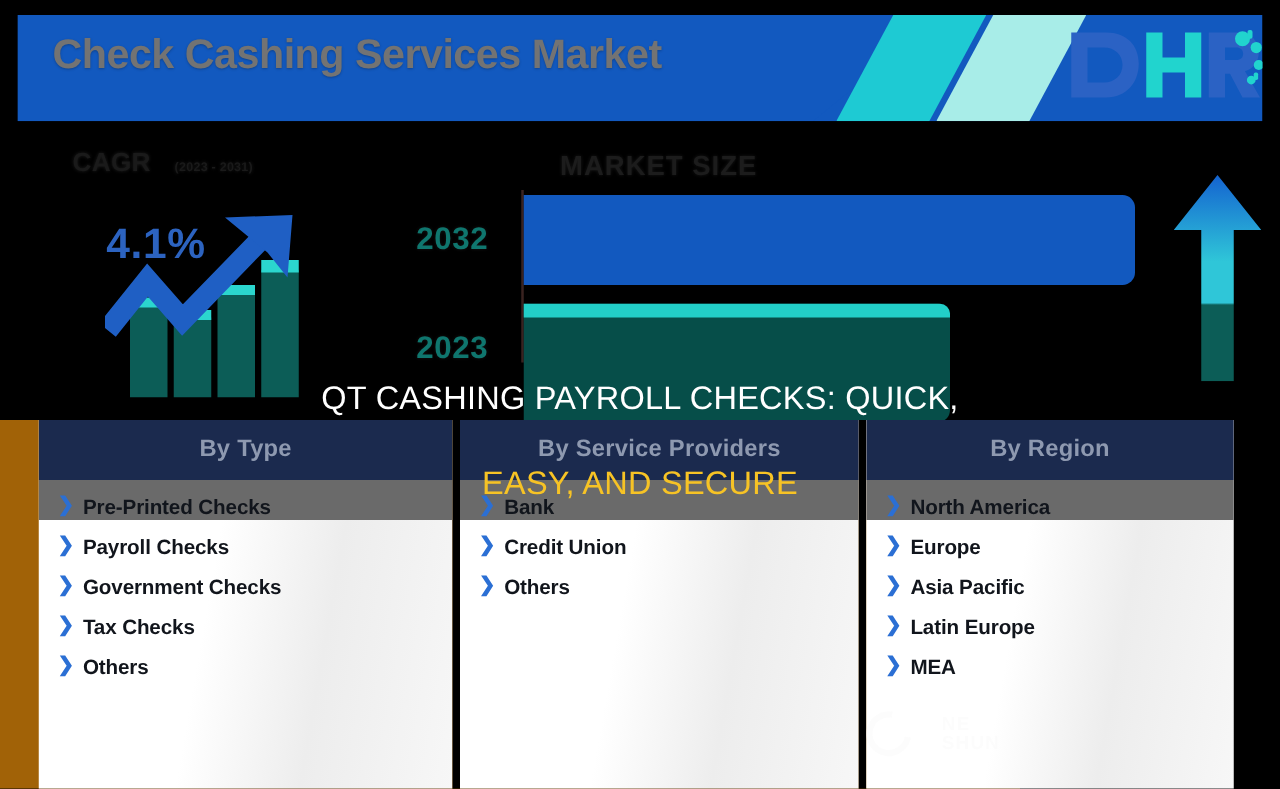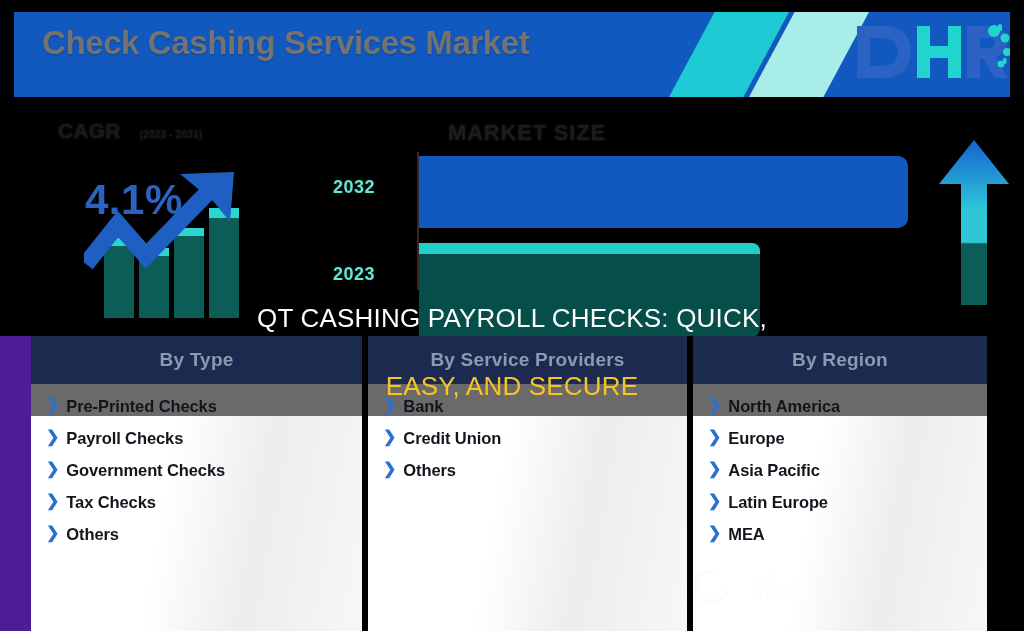--- a/index.html
+++ b/index.html
@@ -57,21 +57,21 @@
   .cagr-title {
     position:absolute; left:58px; top:119px;
     color:#1a1a1a; font-size:21px; font-weight:bold;
     letter-spacing:.2px; white-space:nowrap;
     filter: blur(0.35px);
     text-shadow:0 0 3px rgba(35,35,35,.85);
   }
   .cagr-title .yrs { font-size:10px;margin-left:13px; }
   .cagr-value {
     position:absolute; left:85px; top:176px;
-    color:#2C63C0; font-size:42px; font-weight:bold;
+    color:#2C63C0; font-size:34px; font-weight:bold;
     letter-spacing:.5px;
     text-shadow:0 1px 2px rgba(0,0,0,.45);
   }
   .cagr-graphic {
     position:absolute; left:84px; top:168px; width:190px; height:150px;
   }
 
   
   .ms-title {
     position:absolute; left:448px; top:120px;
@@ -93,42 +93,42 @@
   }
   .bar-2023 {
     left:419px; top:243px; width:341px; height:95px;
     background:#064E49;
   }
   .bar-2023-cap {
     position:absolute; left:419px; top:243px; width:341px; height:11px;
     background:#22CFC8; border-radius:0 8px 0 0;
   }
   .yr-label {
-    position:absolute; color:#5eead4; font-size:18px; font-weight:bold;
+    position:absolute; color:#0f766e; font-size:25px; font-weight:bold;
     letter-spacing:.5px; filter:blur(0.35px);
     text-shadow:0 0 3px rgba(25,25,25,.85);
   }
   .yr-2032 { left:333px; top:177px; }
   .yr-2023 { left:333px; top:264px; }
 
   .up-arrow { position:absolute; left:938px; top:140px; width:72px; height:165px; }
 
   
   .overlay-line {
     position:absolute; width:100%; text-align:center;
     color:#FFFFFF; font-size:26px; letter-spacing:.2px;
     white-space:nowrap; z-index:40;
   }
   .overlay-1 { top:303px; }
   .overlay-2 { top:371px; color:#F7C325; }
 
   
   .table {
     position:absolute; left:0; top:336px; width:816px; height:295px;
-    background:#4c1d95;
+    background:#a16207;
   }
   .tbl-inner {
     position:absolute; left:31px; top:0; width:962px; height:295px;
     display:flex;
   }
   .col {
     position:relative; height:295px; overflow:hidden;
     background:linear-gradient(100deg,#FFFFFF 0%,#FFFFFF 42%,#EDEDED 68%,#F7F7F7 100%);
   }
   .col.c1 { width:331px; }

